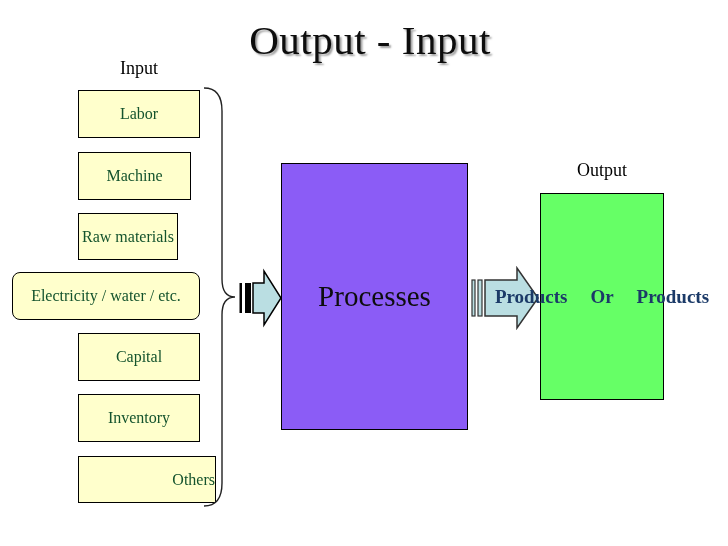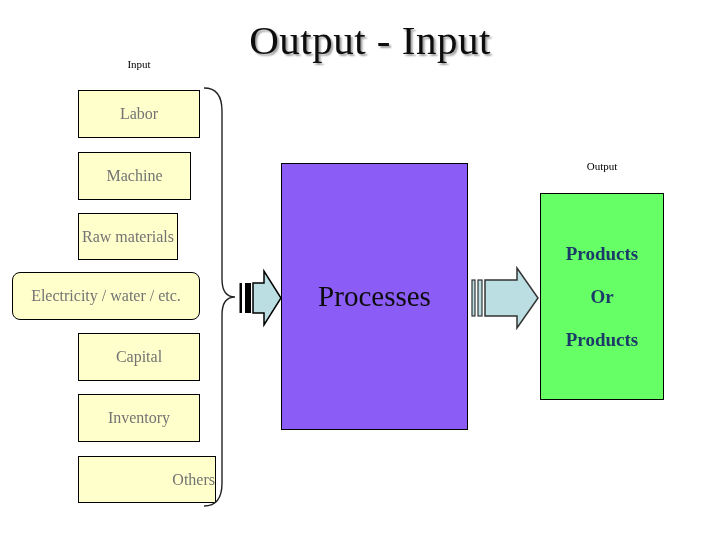--- a/index.html
+++ b/index.html
@@ -11,30 +11,30 @@
   .slide{position:absolute;left:0;top:0;width:728px;height:546px;font-family:Liberation Serif, serif;}
 
   .title{
     position:absolute;left:0;top:16px;width:740px;
     text-align:center;font-size:41px;color:#0d0d0d;
     text-shadow:2px 2px 2px #a0a0a0;
     letter-spacing:0.5px;
   }
 
   .col-label{
-    position:absolute;font-size:11px;color:#000;text-align:center;
+    position:absolute;font-size:18px;color:#000;text-align:center;
   }
   .input-label{left:78px;top:58px;width:122px;}
   .output-label{left:540px;top:160px;width:124px;}
 
   .ybox{
     position:absolute;box-sizing:border-box;
     background:#ffffcc;border:1.5px solid #000;
     display:flex;align-items:center;justify-content:center;
-    font-size:16px;color:#737373;text-align:center;
+    font-size:16px;color:#14532d;text-align:center;
   }
   .b0{left:78px;top:90px;width:122px;height:48px;}
   .b1{left:78px;top:152px;width:113px;height:48px;}
   .b2{left:78px;top:213px;width:100px;height:47px;}
   .b3{left:12px;top:272px;width:188px;height:48px;border-radius:8px;}
   .b4{left:78px;top:333px;width:122px;height:48px;}
   .b5{left:78px;top:394px;width:122px;height:48px;}
   .b6{left:78px;top:456px;width:138px;height:47px;justify-content:flex-end;}
 
   .brace-svg{position:absolute;left:202px;top:85px;}
@@ -44,21 +44,21 @@
   .process-box{
     position:absolute;left:281px;top:163px;width:187px;height:267px;
     box-sizing:border-box;background:#8b5cf6;border:1.5px solid #000;
     display:flex;align-items:center;justify-content:center;
     font-size:29px;color:#0d0d0d;
   }
 
   .green-box{
     position:absolute;left:540px;top:193px;width:124px;height:207px;
     box-sizing:border-box;background:#66ff66;border:1.5px solid #000;
-    display:flex;flex-direction:column;align-items:center;justify-content:center;
+    display:flex;flex-direction:row;align-items:center;justify-content:center;
     gap:23px;
   }
   .green-line{
     font-size:19px;font-weight:bold;color:#1b3a68;line-height:20px;
     text-align:center;
   }
 </style>
 </head>
 <body>
 

